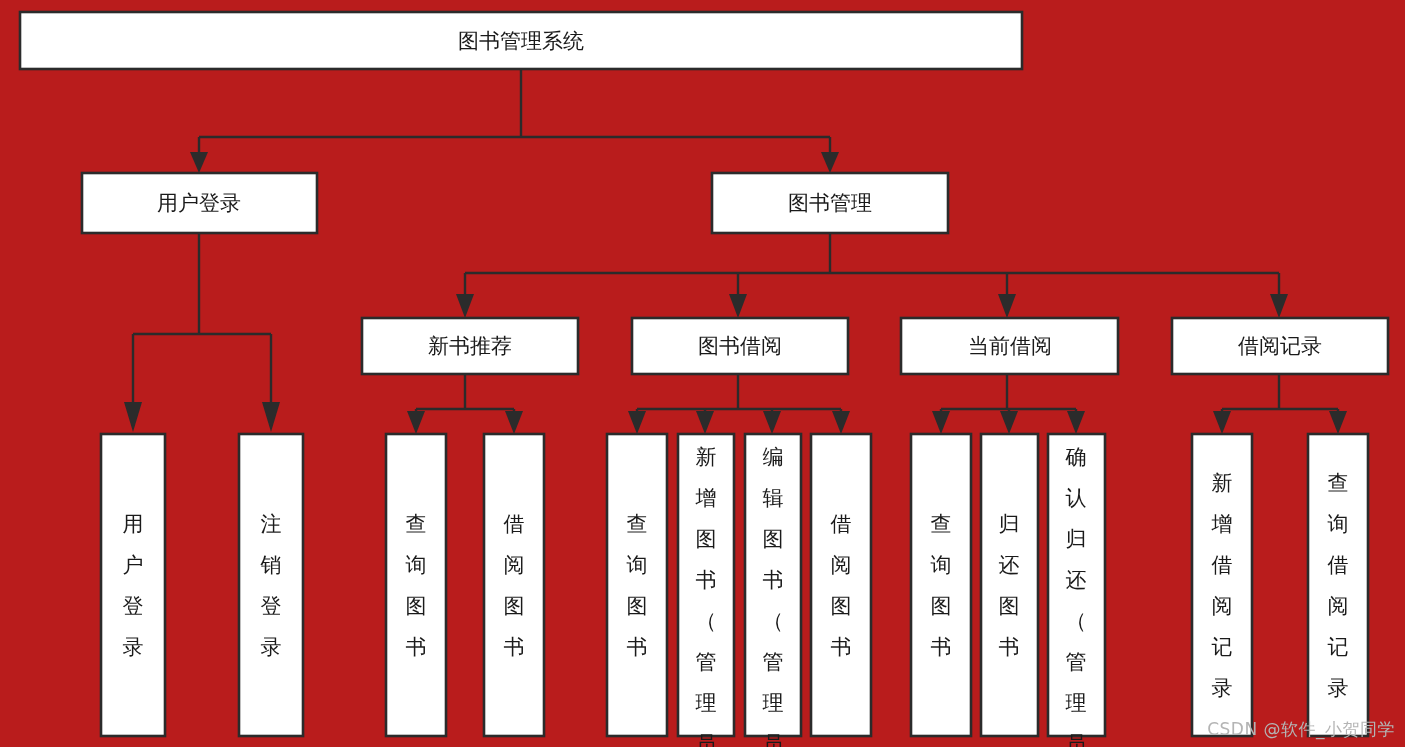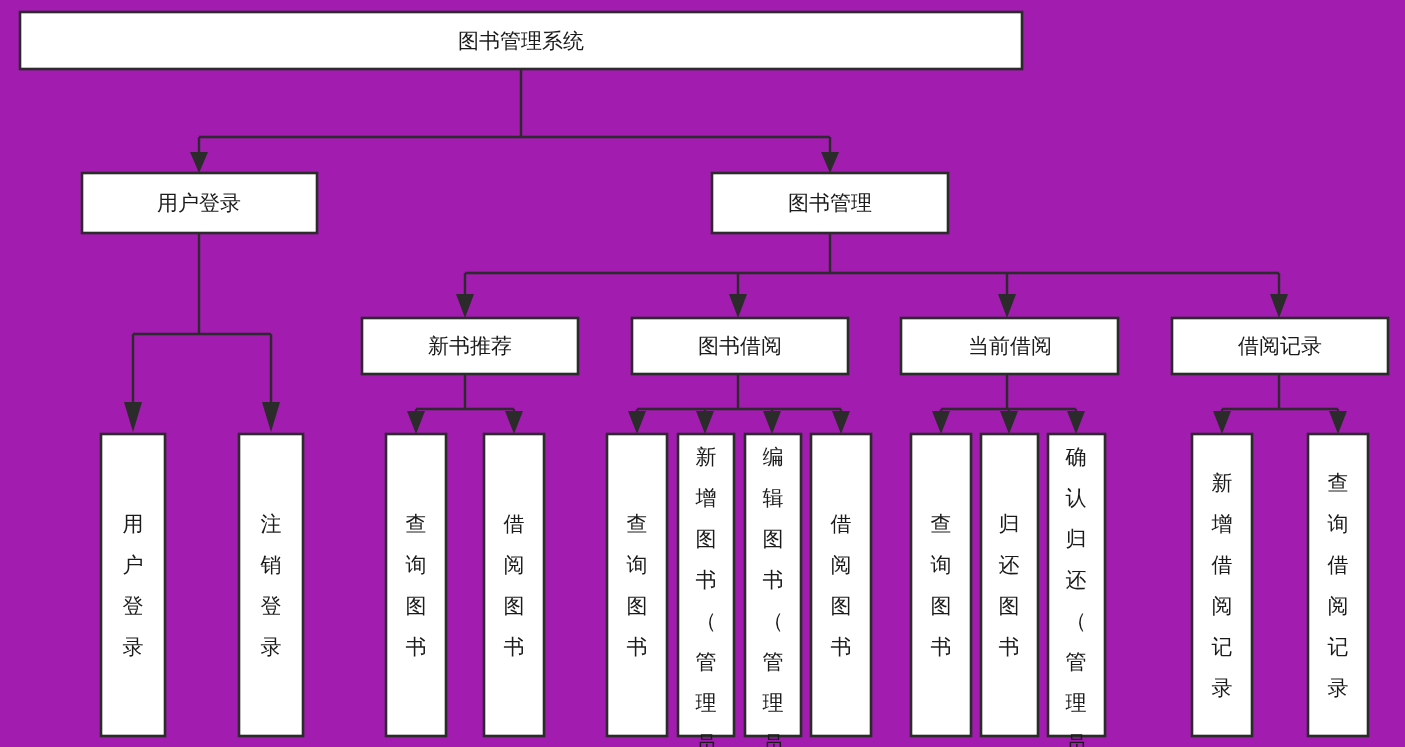--- a/index.html
+++ b/index.html
@@ -11,21 +11,21 @@
   body {
     width: 1405px;
     height: 747px;
     font-family: "DejaVu Sans", "Liberation Sans", sans-serif;
     overflow: hidden;
   }
   #diagram-root {
     position: relative;
     width: 1405px;
     height: 747px;
-    background: #a21caf;
+    background: #b91c1c;
   }
   svg#tree-svg {
     position: absolute;
     left: 0;
     top: 0;
     width: 1405px;
     height: 747px;
     display: block;
   }
   .node-box {
@@ -232,13 +232,14 @@
       <text class="node-label-v" x="1222" y="0"><tspan x="1222" y="489.5">新</tspan><tspan x="1222" y="530.5">增</tspan><tspan x="1222" y="571.5">借</tspan><tspan x="1222" y="612.5">阅</tspan><tspan x="1222" y="653.5">记</tspan><tspan x="1222" y="694.5">录</tspan></text>
     </g>
 
     <g>
       <rect class="node-box" x="1308" y="434" width="60" height="302"></rect>
       <text class="node-label-v" x="1338" y="0"><tspan x="1338" y="489.5">查</tspan><tspan x="1338" y="530.5">询</tspan><tspan x="1338" y="571.5">借</tspan><tspan x="1338" y="612.5">阅</tspan><tspan x="1338" y="653.5">记</tspan><tspan x="1338" y="694.5">录</tspan></text>
     </g>
 
   </svg>
 
+  <div class="watermark">CSDN @软件_小贺同学</div>
 </div>
 
 </body></html>

